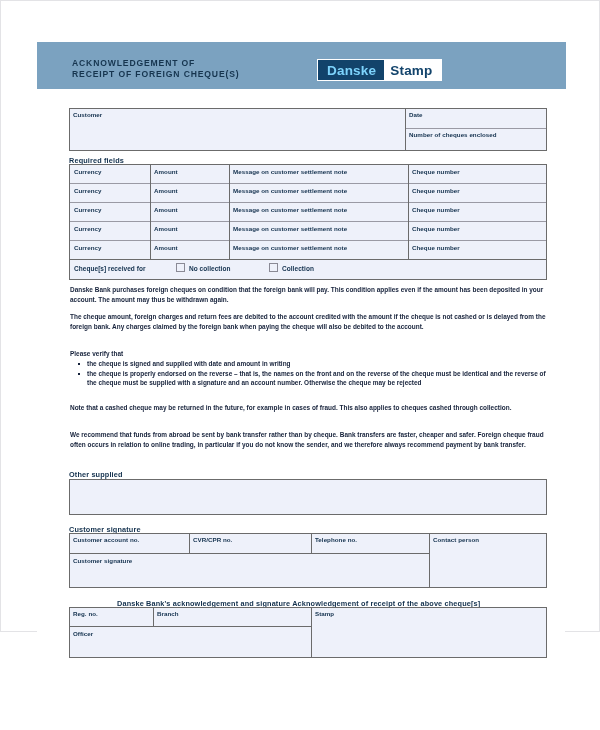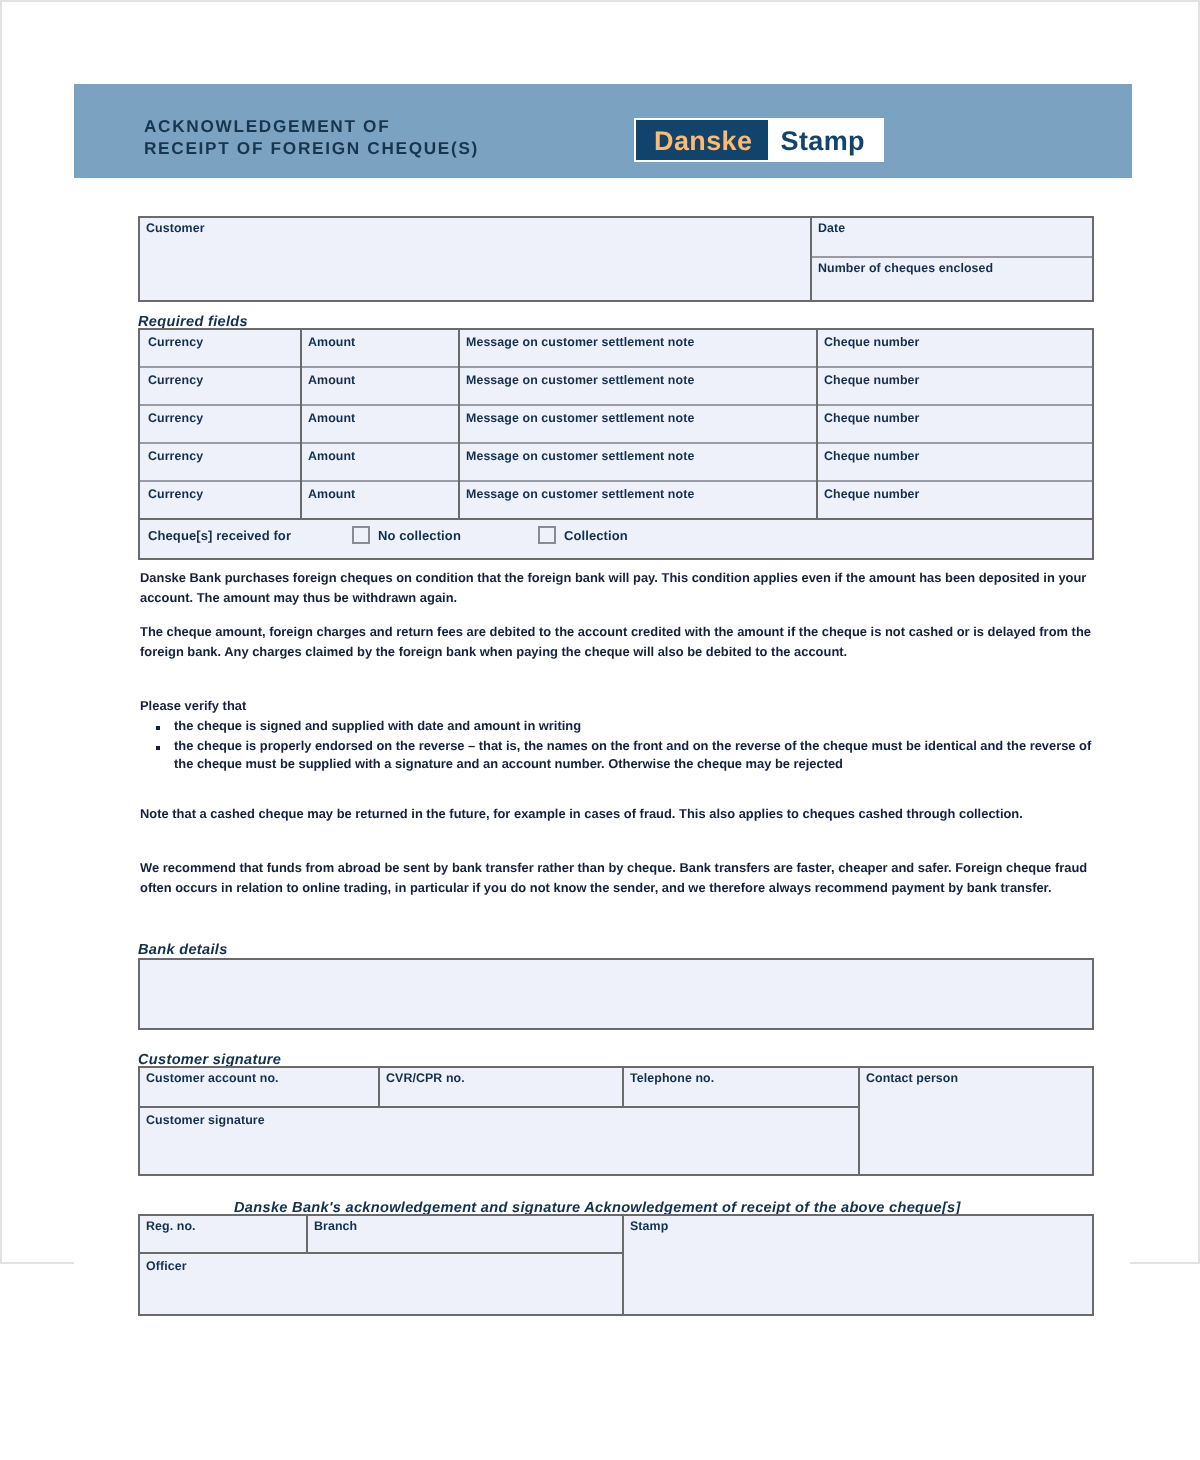--- a/index.html
+++ b/index.html
@@ -57,21 +57,21 @@
     position: absolute;
     left: 316px;
     top: 58px;
     height: 20px;
     display: flex;
     align-items: stretch;
     border: 1px solid #ffffff;
   }
   .logo-danske {
     background: #12436b;
-    color: #fdba74;
+    color: #7dd3fc;
     font-size: 13.5px;
     font-weight: bold;
     letter-spacing: 0.2px;
     padding: 0 8px 0 9px;
     display: flex;
     align-items: center;
     text-align: center;
   }
   .logo-bank {
     background: #ffffff;
@@ -85,21 +85,20 @@
   }
 
   
   .sec-label {
     position: absolute;
     font-size: 7.3px;
     font-weight: bold;
     color: #12304d;
     letter-spacing: 0.15px;
     white-space: nowrap;
-    font-style: italic;
   }
   .box {
     position: absolute;
     box-sizing: border-box;
     border: 1.3px solid #6b6b6b;
     background: #eef1fa;
   }
   .fieldlabel {
     position: absolute;
     font-size: 6.2px;
@@ -240,21 +239,21 @@
 
   <ul class="bullets" style="left:75px; top:358px; width:471px;">
     <li>the cheque is signed and supplied with date and amount in writing</li>
     <li>the cheque is properly endorsed on the reverse – that is, the names on the front and on the reverse of the cheque must be identical and the reverse of the cheque must be supplied with a signature and an account number. Otherwise the cheque may be rejected</li>
   </ul>
 
   <div class="para" style="left:69px; top:402px; width:477px;">Note that a cashed cheque may be returned in the future, for example in cases of fraud. This also applies to cheques cashed through collection.</div>
 
   <div class="para" style="left:69px; top:429px; width:477px;">We recommend that funds from abroad be sent by bank transfer rather than by cheque. Bank transfers are faster, cheaper and safer. Foreign cheque fraud often occurs in relation to online trading, in particular if you do not know the sender, and we therefore always recommend payment by bank transfer.</div>
 
-  <div class="sec-label" style="left:68px; top:469px;">Bank details</div>
+  <div class="sec-label" style="left:68px; top:469px;">Other supplied</div>
   <div class="box" style="left:68px; top:478px; width:478px; height:36px;"></div>
 
   <div class="sec-label" style="left:68px; top:524px;">Customer signature</div>
   <div class="box" style="left:68px; top:532px; width:478px; height:55px;"></div>
 
   <div class="vline" style="left:188px; top:533px; width:1.2px; height:19px;"></div>
   <div class="vline" style="left:310px; top:533px; width:1.2px; height:19px;"></div>
   <div class="vline" style="left:428px; top:533px; width:1.3px; height:53px;"></div>
   <div class="hline" style="left:69px; top:552px; width:359px; height:1.2px;"></div>
 

